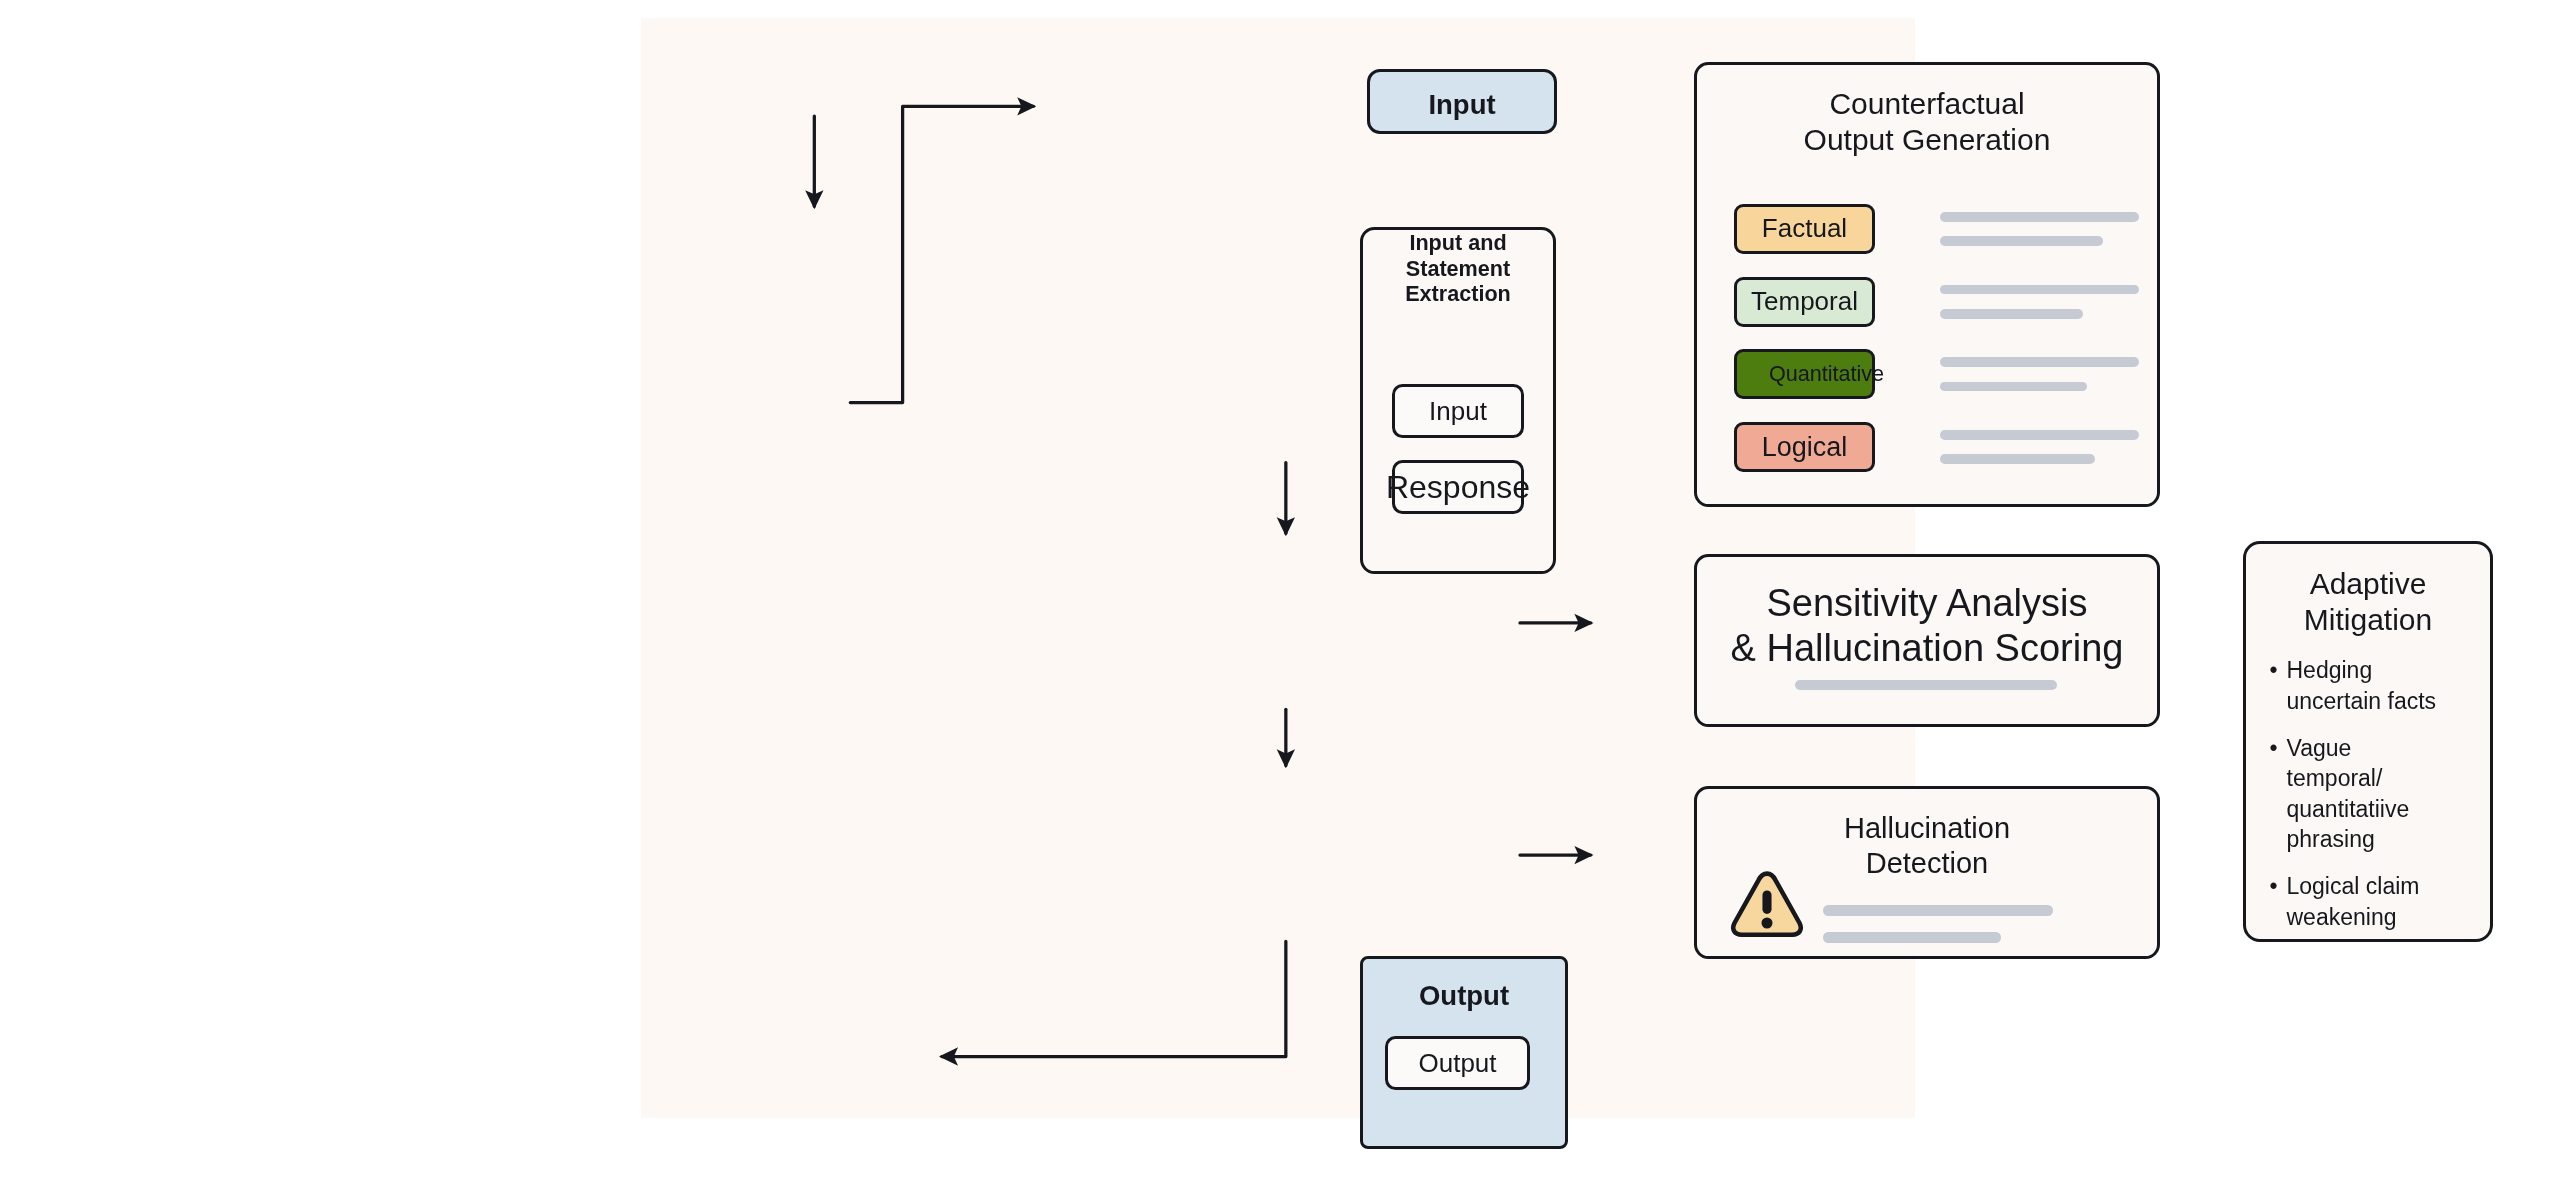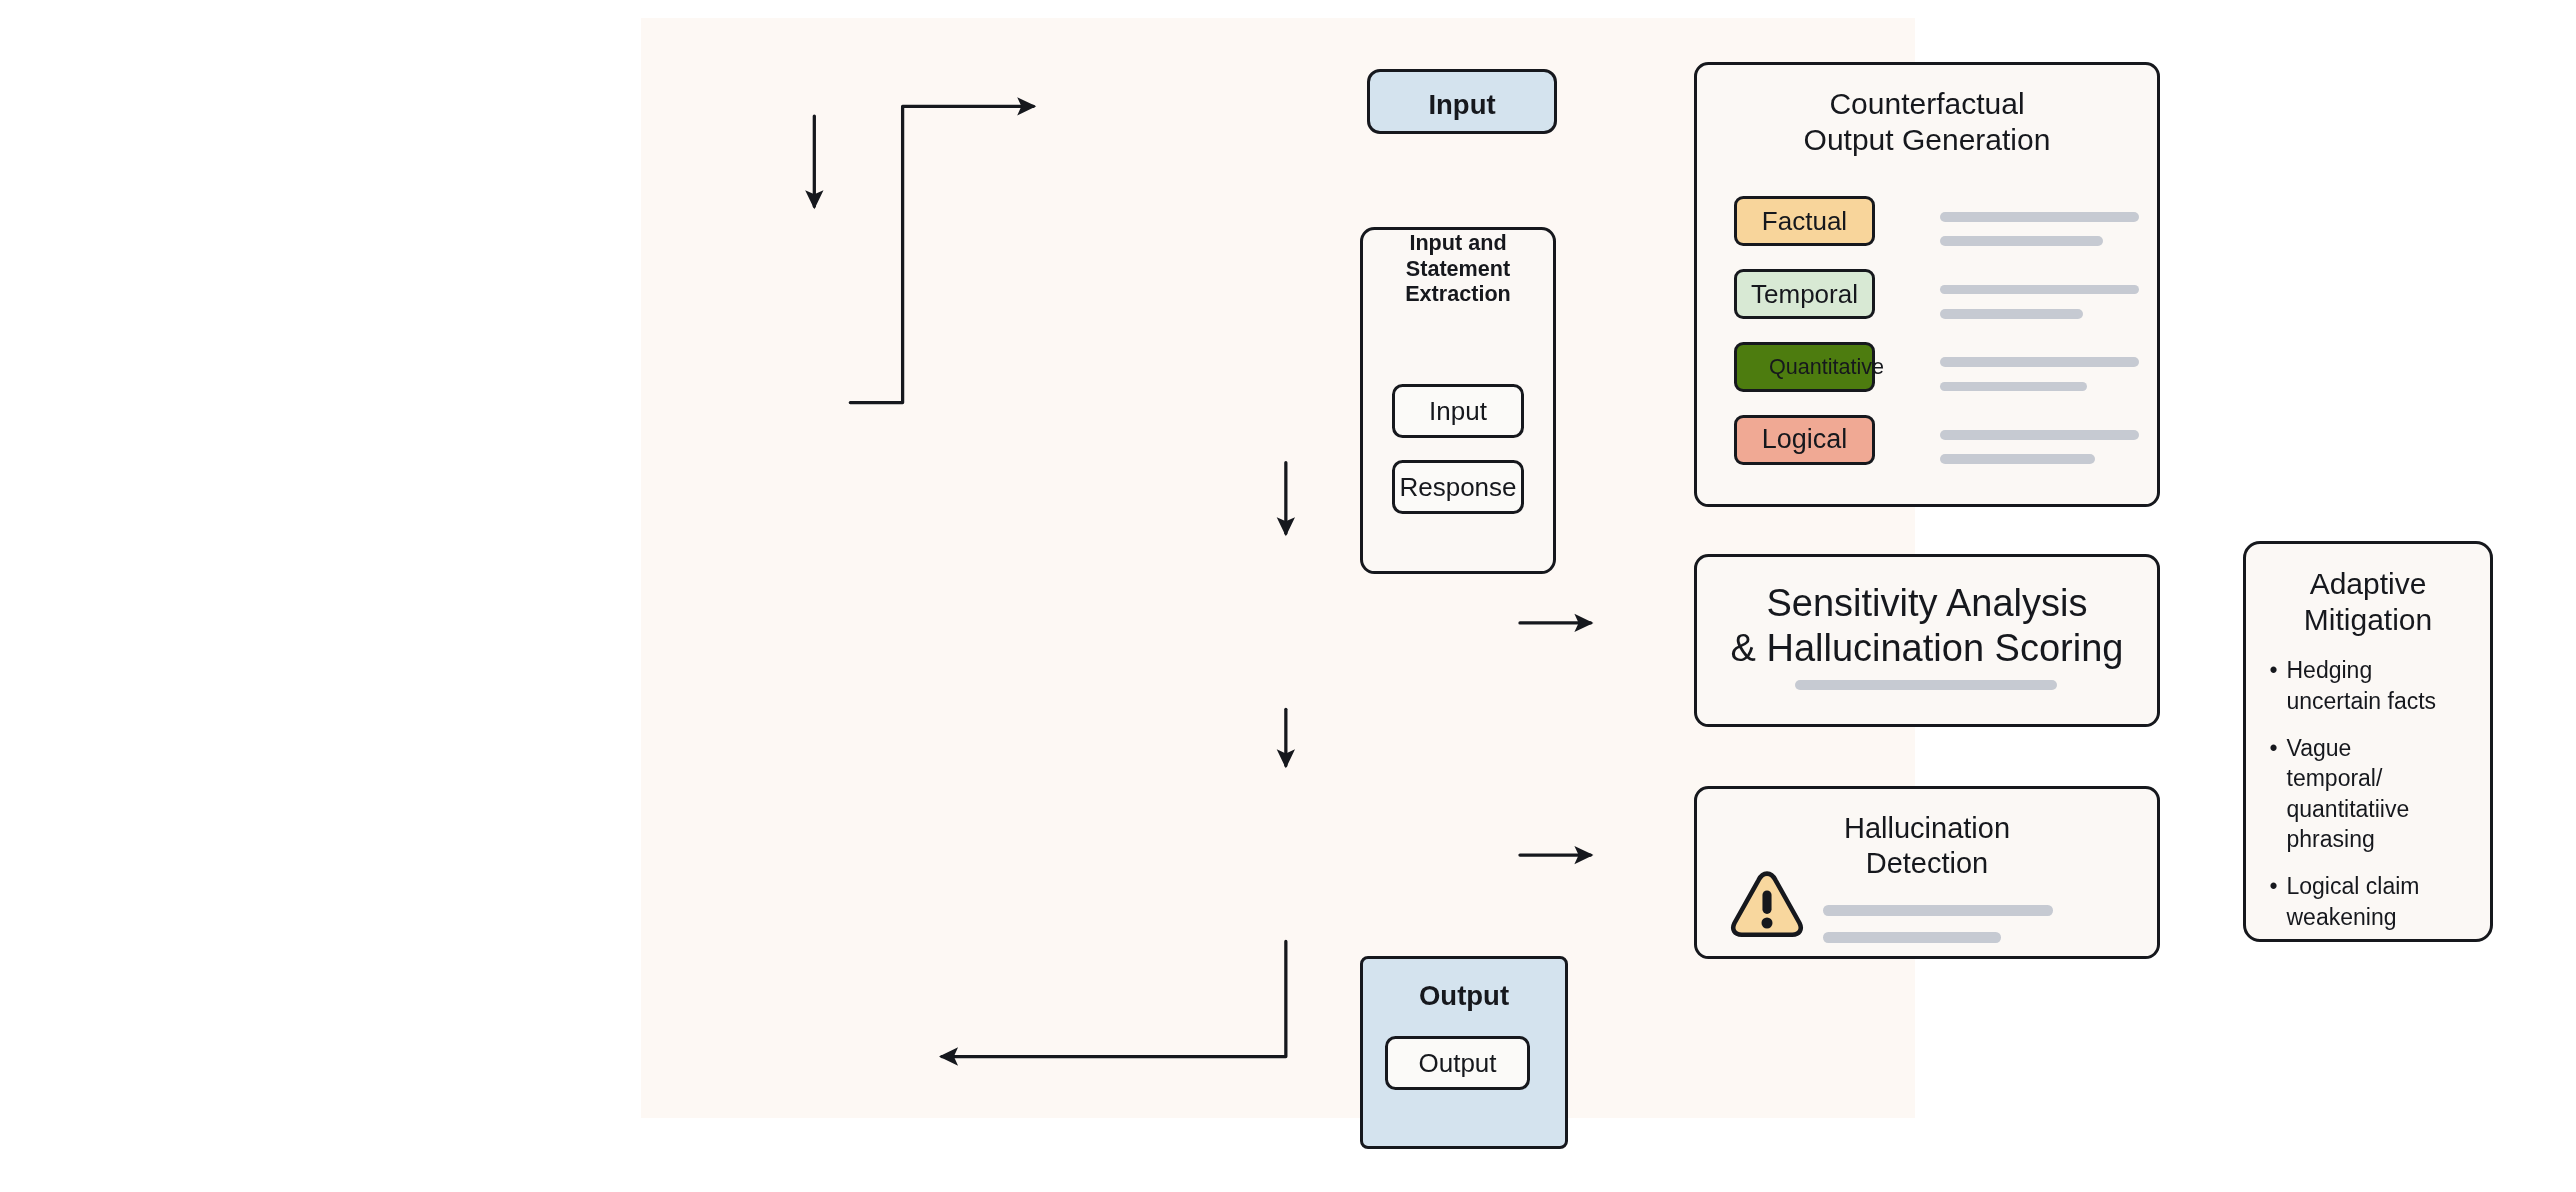--- a/index.html
+++ b/index.html
@@ -67,34 +67,35 @@
   }
   #node-input .node-title { font-size: 27.5px; padding-top: 17px; }
 
   #node-extraction {
     left: 719px; top: 209px; width: 196px; height: 347px;
   }
   #node-extraction .node-title {
     font-size: 21.6px; font-weight: bold; 
   }
   #ext-input  { left: 29px; top: 154px; width: 132px; height: 54px; font-size: 26px; }
-  #ext-resp   { left: 29px; top: 230px; width: 132px; height: 54px; font-size: 26px; }
+  #ext-resp   { left: 29px; top: 230px; width: 132px; height: 54px; font-size: 32px; }
 
   #node-probe {
     left: 1053px; top: 44px; width: 466px; height: 445px;
   }
   #node-probe .node-title { font-size: 30px; padding-top: 21px; }
 
   .probe-rows {
     position: absolute;
     left: 37px; top: 131px;
     width: 405px;
   }
   .probe-row {
     display: flex;
+    align-items: center;
     height: 65px;
     margin-bottom: 7.8px;
     gap: 40px;
   }
   .chip {
     box-sizing: border-box;
     border: 3.3px solid #16181d;
     border-radius: 9.2px;
     height: 50px;
     width: 141px;

